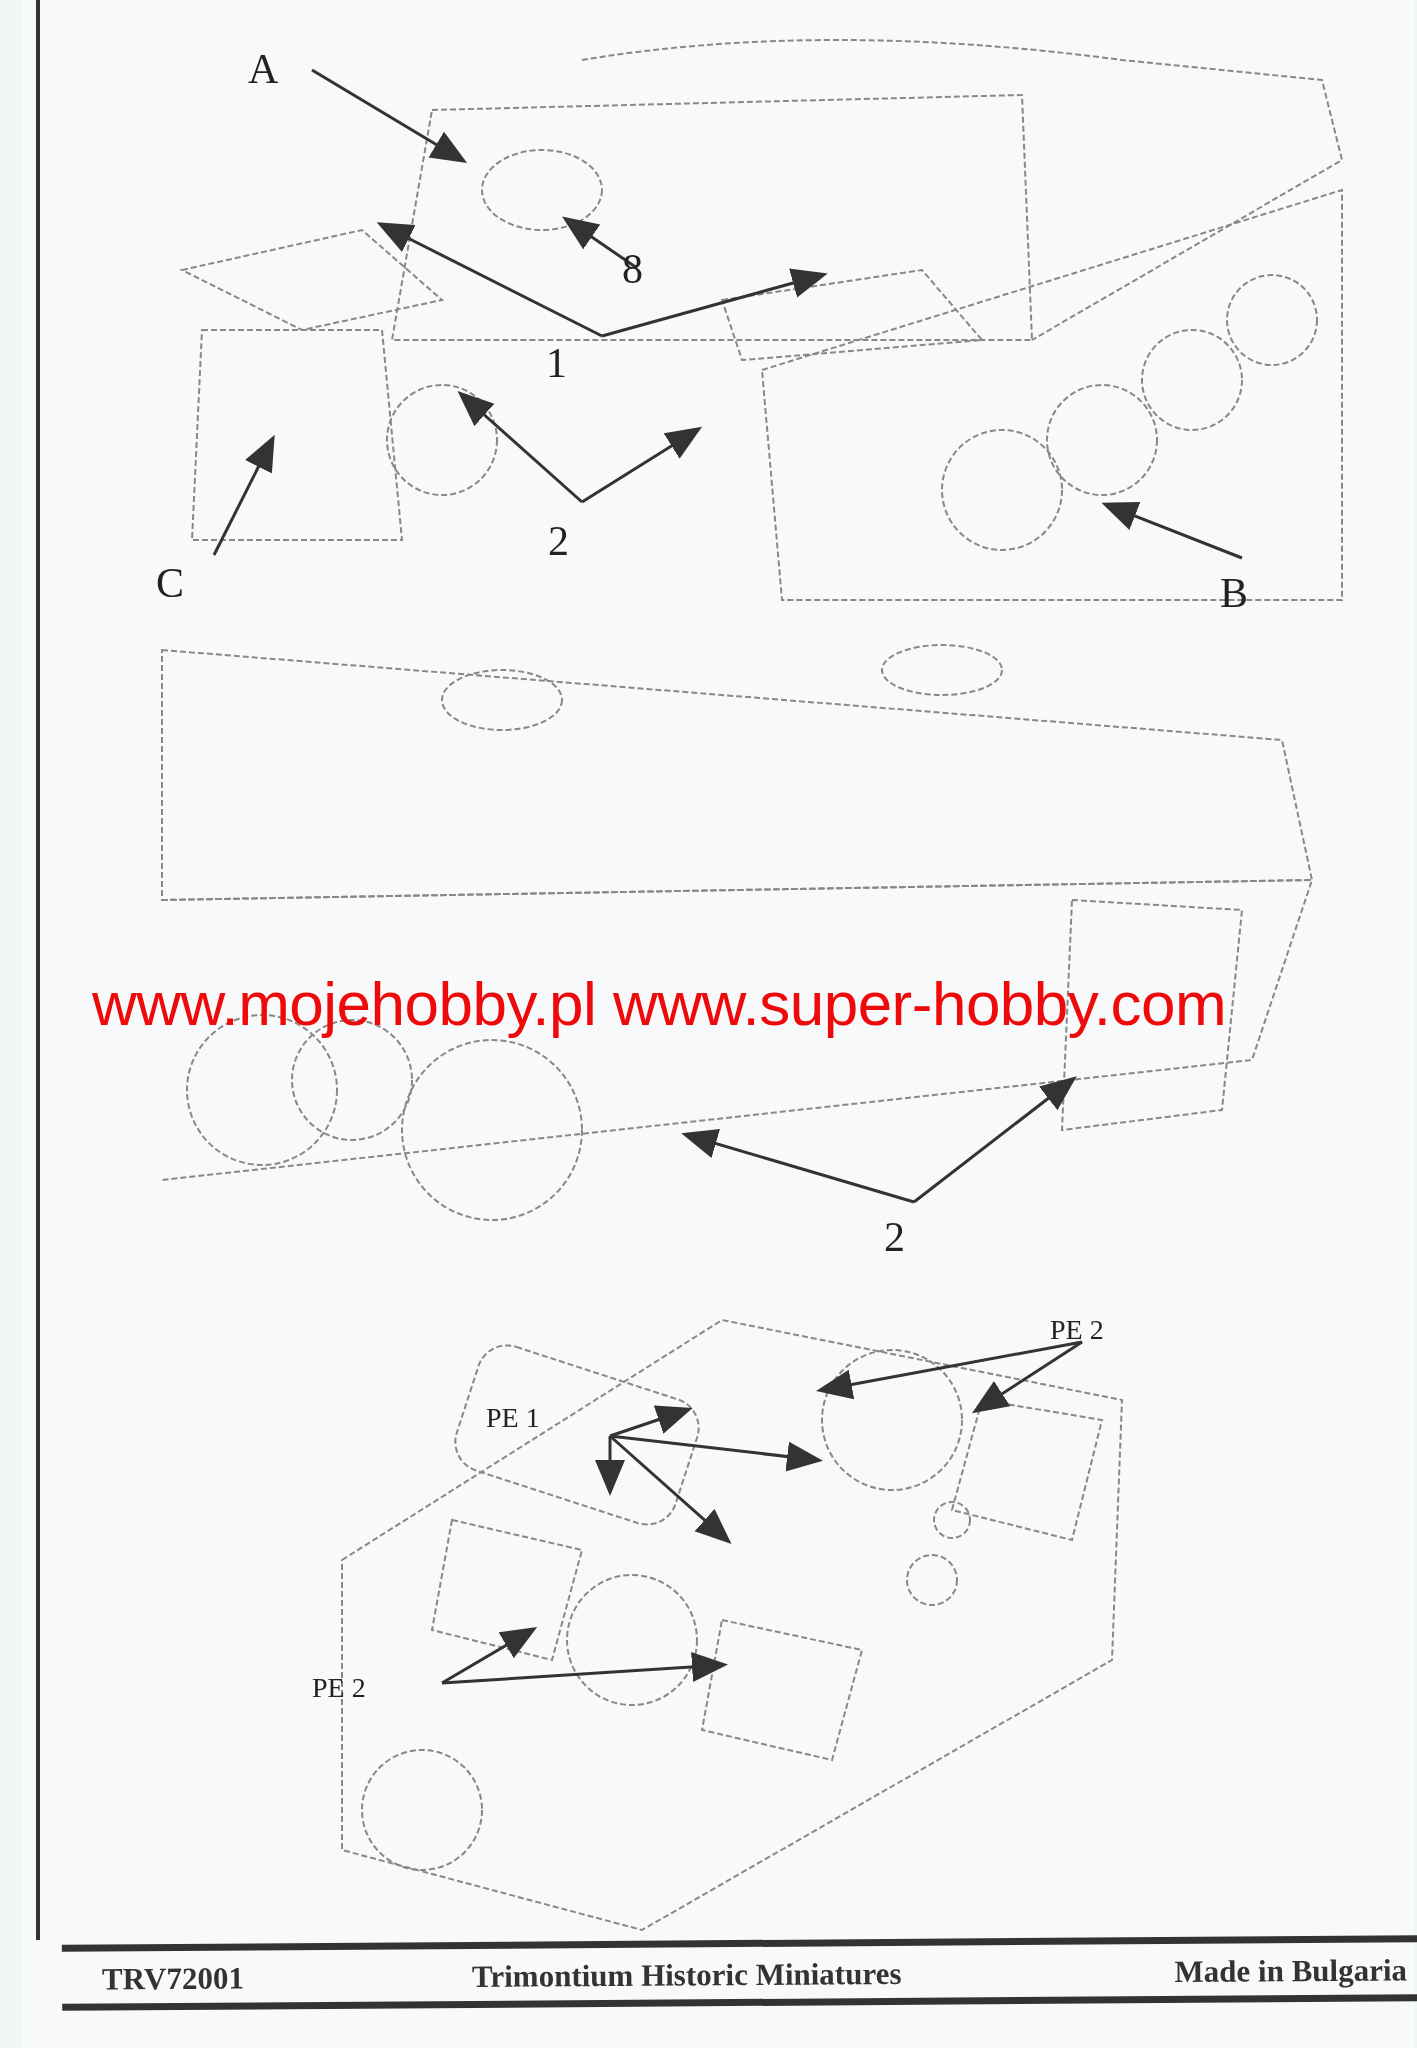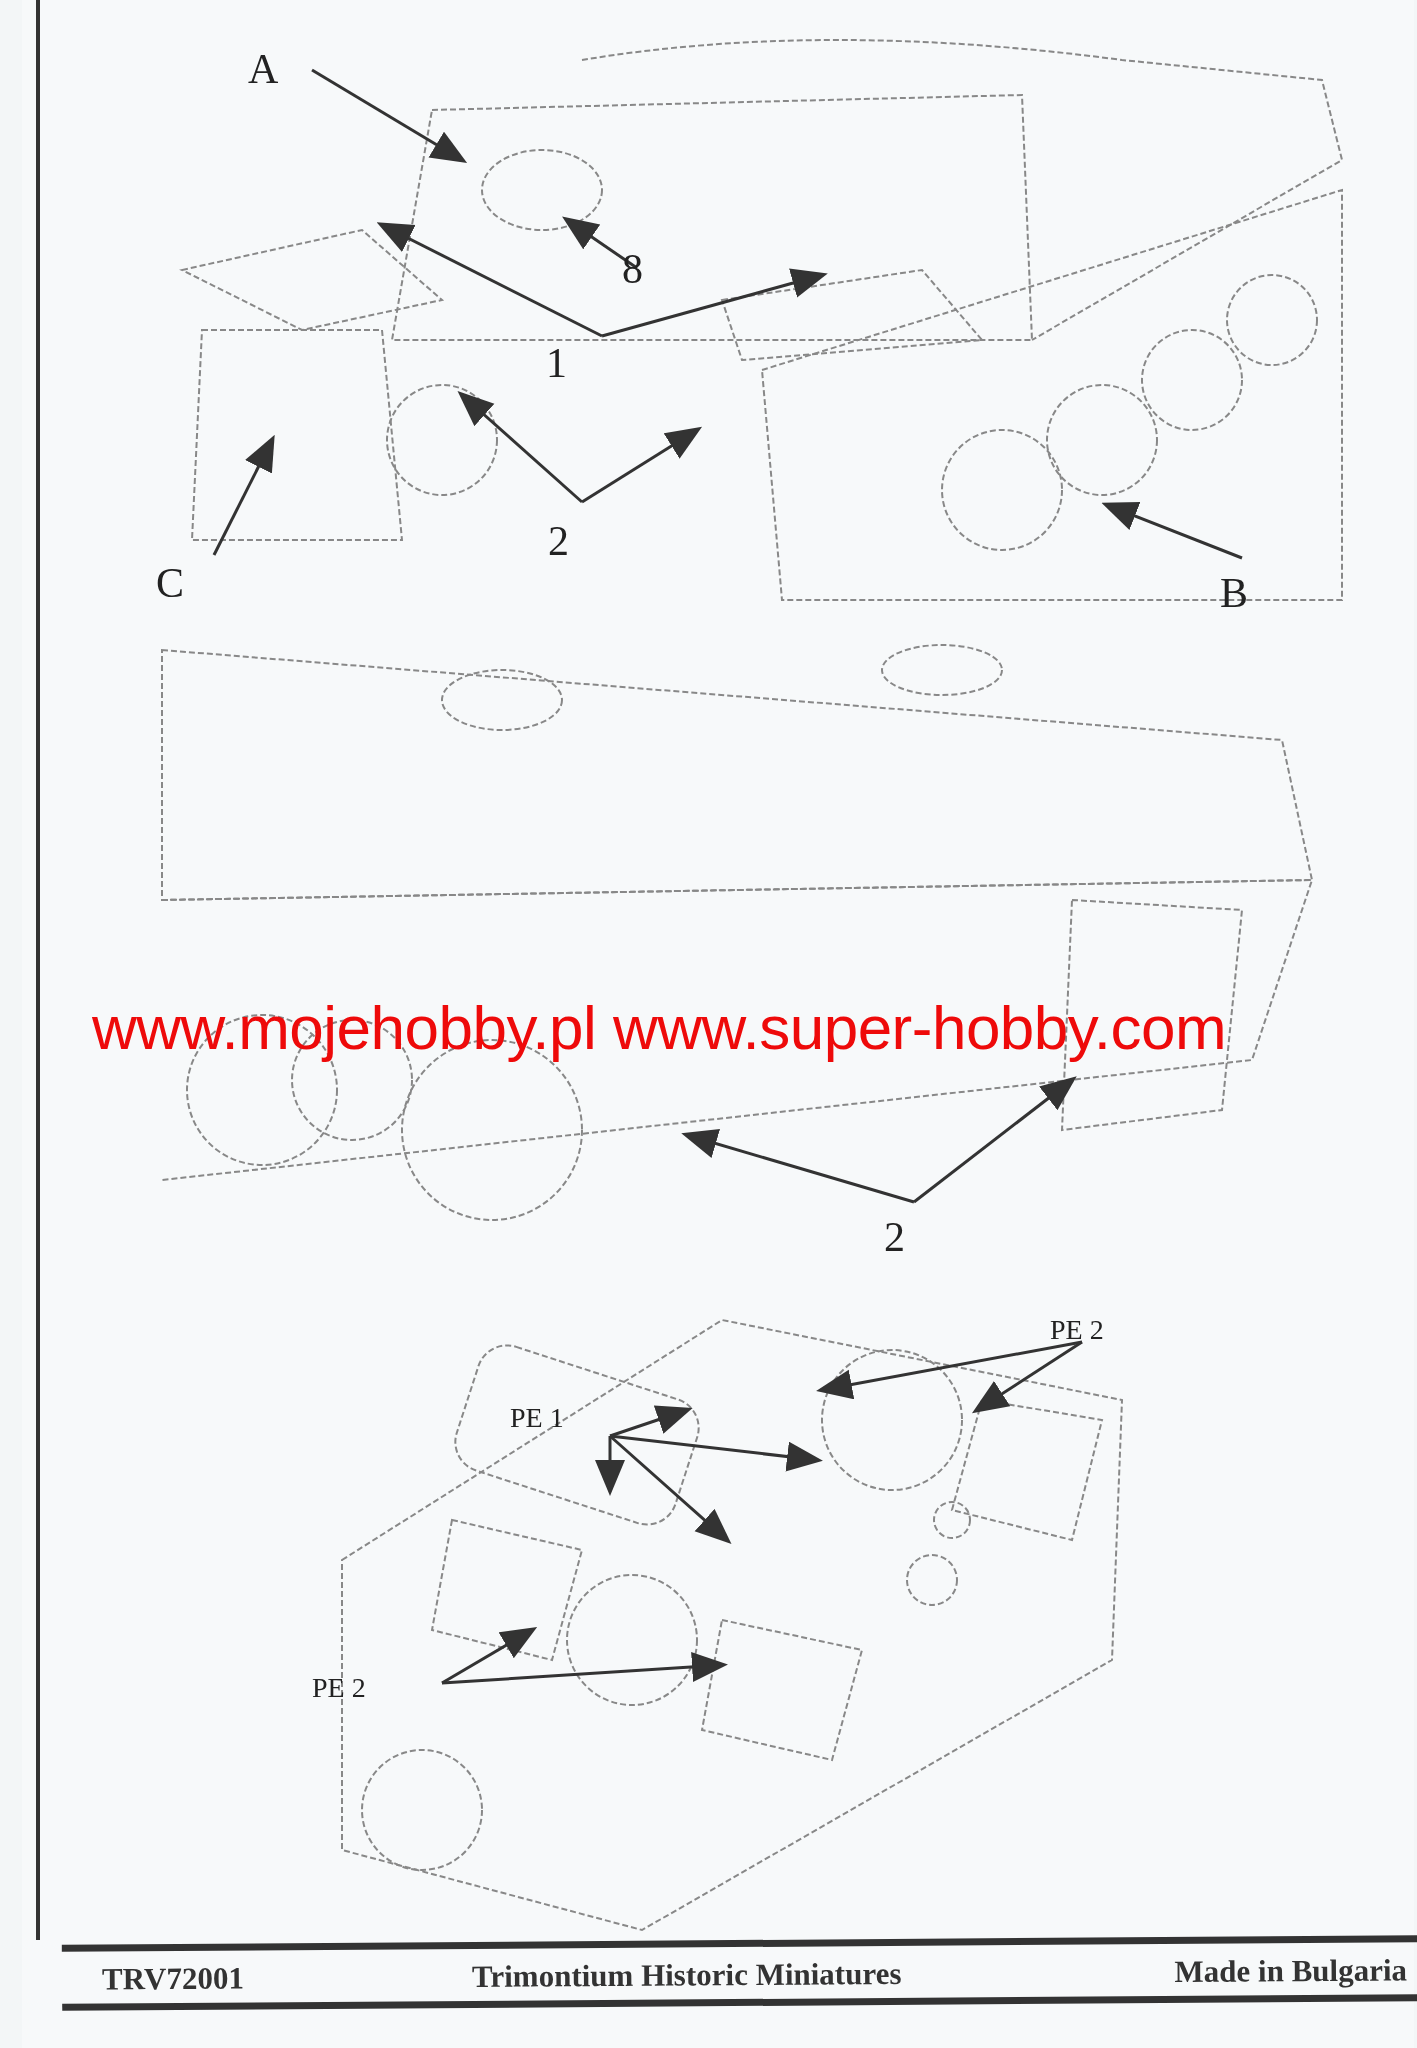--- a/index.html
+++ b/index.html
@@ -2,21 +2,21 @@
 <html><head>
 <meta charset="utf-8">
 <style>
   html,body{margin:0;padding:0;background:#f3f6f7;}
   body{width:1417px;height:2048px;position:relative;overflow:hidden;font-family:"Liberation Serif",serif;}
   .sheet{position:absolute;left:22px;top:0;width:1392px;height:2048px;background:#f7f9fa;}
   .frame{position:absolute;left:14px;top:0;width:1378px;height:1940px;border-left:4px solid #333;}
   svg.draw{position:absolute;left:0;top:0;}
   .lbl{position:absolute;font-family:"Liberation Serif",serif;color:#222;font-size:42px;line-height:1;}
   .lbl.pe{font-size:28px;}
-  .watermark{position:absolute;left:70px;top:968px;font-family:"Liberation Sans",sans-serif;font-size:62px;color:#ee0a0a;white-space:nowrap;letter-spacing:-0.5px;margin-top:24px;}
+  .watermark{position:absolute;left:70px;top:968px;font-family:"Liberation Sans",sans-serif;font-size:62px;color:#ee0a0a;white-space:nowrap;letter-spacing:-0.5px;}
   .footer{position:absolute;left:40px;top:1940px;width:1365px;height:52px;border-top:7px solid #333;border-bottom:7px solid #333;transform:rotate(-0.4deg);}
   .footer span{position:absolute;top:10px;font-weight:bold;font-size:31px;color:#333;font-family:"Liberation Serif",serif;}
   .code{left:40px;}
   .maker{left:410px;}
   .made{right:20px;}
 </style>
 </head>
 <body>
 
 <div class="sheet">
@@ -92,21 +92,21 @@
   </svg>
 
   <span class="lbl" style="left:226px;top:48px">A</span>
   <span class="lbl" style="left:600px;top:248px">8</span>
   <span class="lbl" style="left:524px;top:342px">1</span>
   <span class="lbl" style="left:526px;top:520px">2</span>
   <span class="lbl" style="left:134px;top:562px">C</span>
   <span class="lbl" style="left:1198px;top:572px">B</span>
   <span class="lbl" style="left:862px;top:1216px">2</span>
   <span class="lbl pe" style="left:1028px;top:1316px">PE 2</span>
-  <span class="lbl pe" style="left:488px;top:1404px">PE 1</span>
+  <span class="lbl pe" style="left:464px;top:1404px">PE 1</span>
   <span class="lbl pe" style="left:290px;top:1674px">PE 2</span>
 
   <div class="watermark">www.mojehobby.pl www.super-hobby.com</div>
 
   <div class="footer">
     <span class="code">TRV72001</span>
     <span class="maker">Trimontium Historic Miniatures</span>
     <span class="made">Made in Bulgaria</span>
   </div>
 </div>

